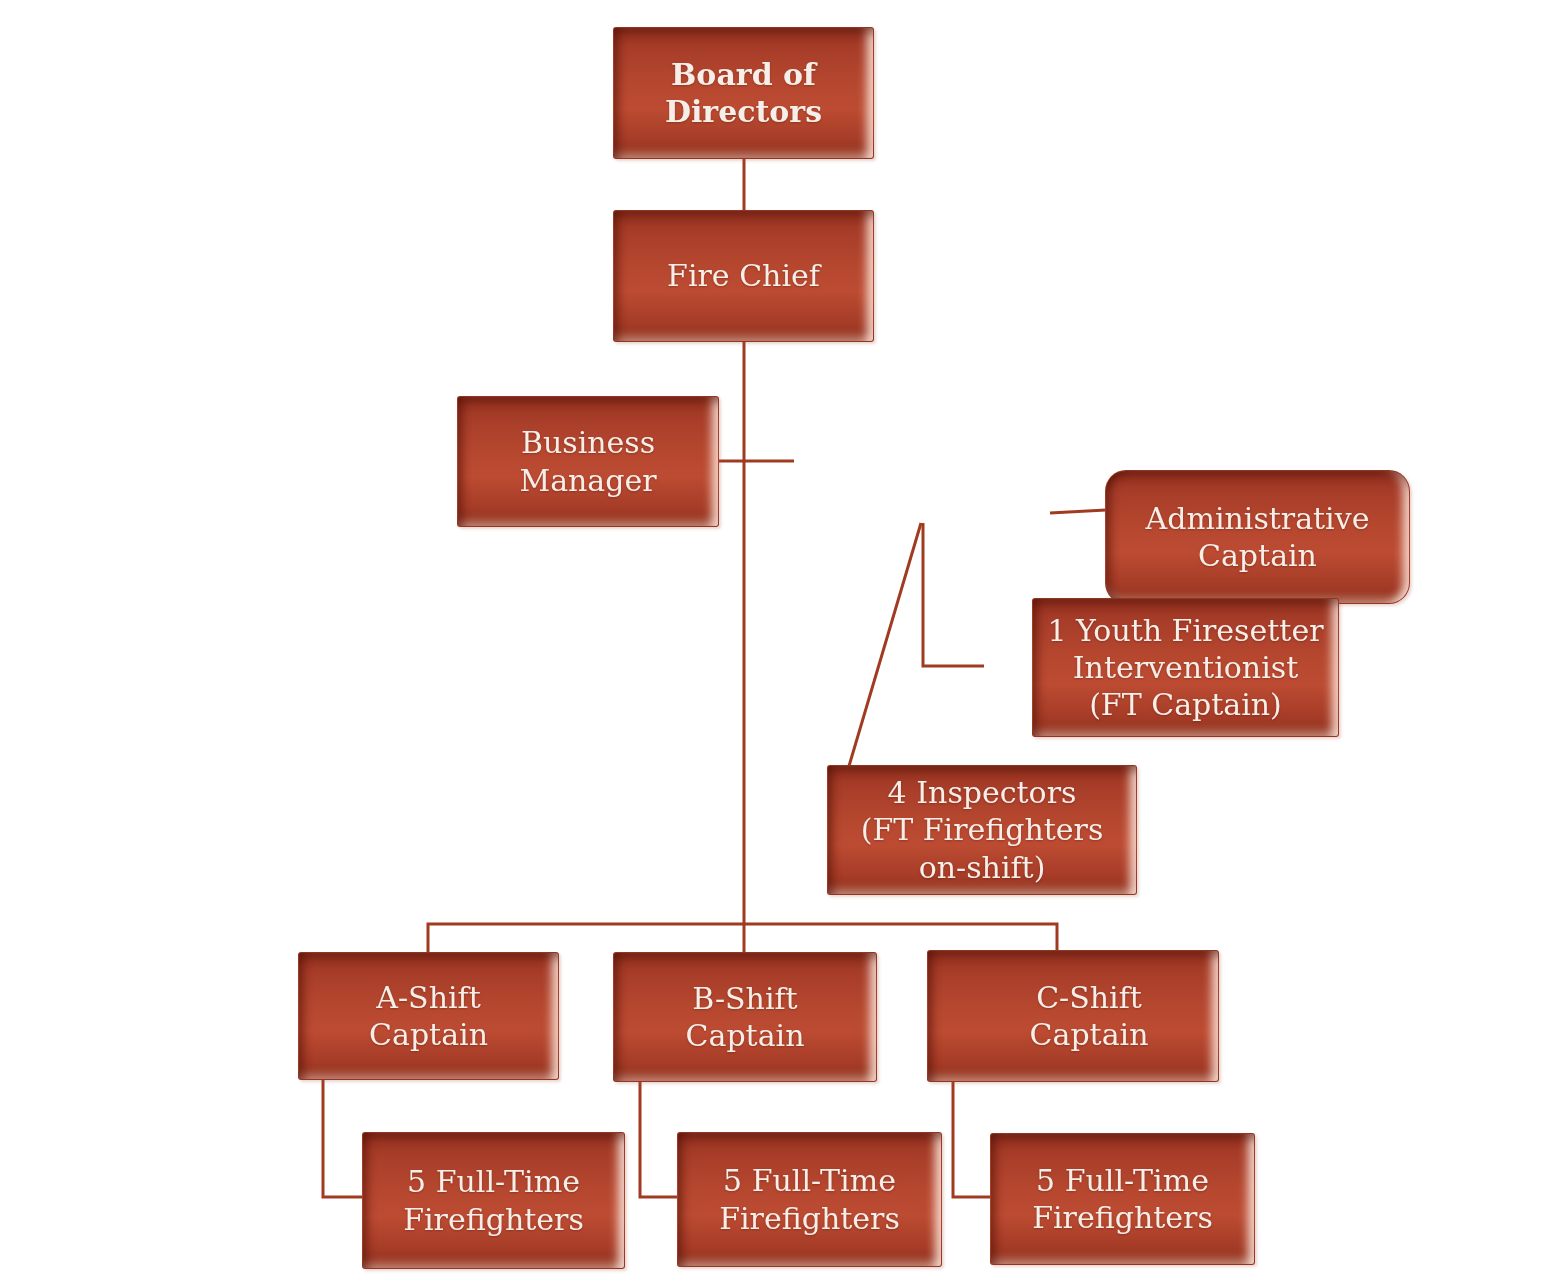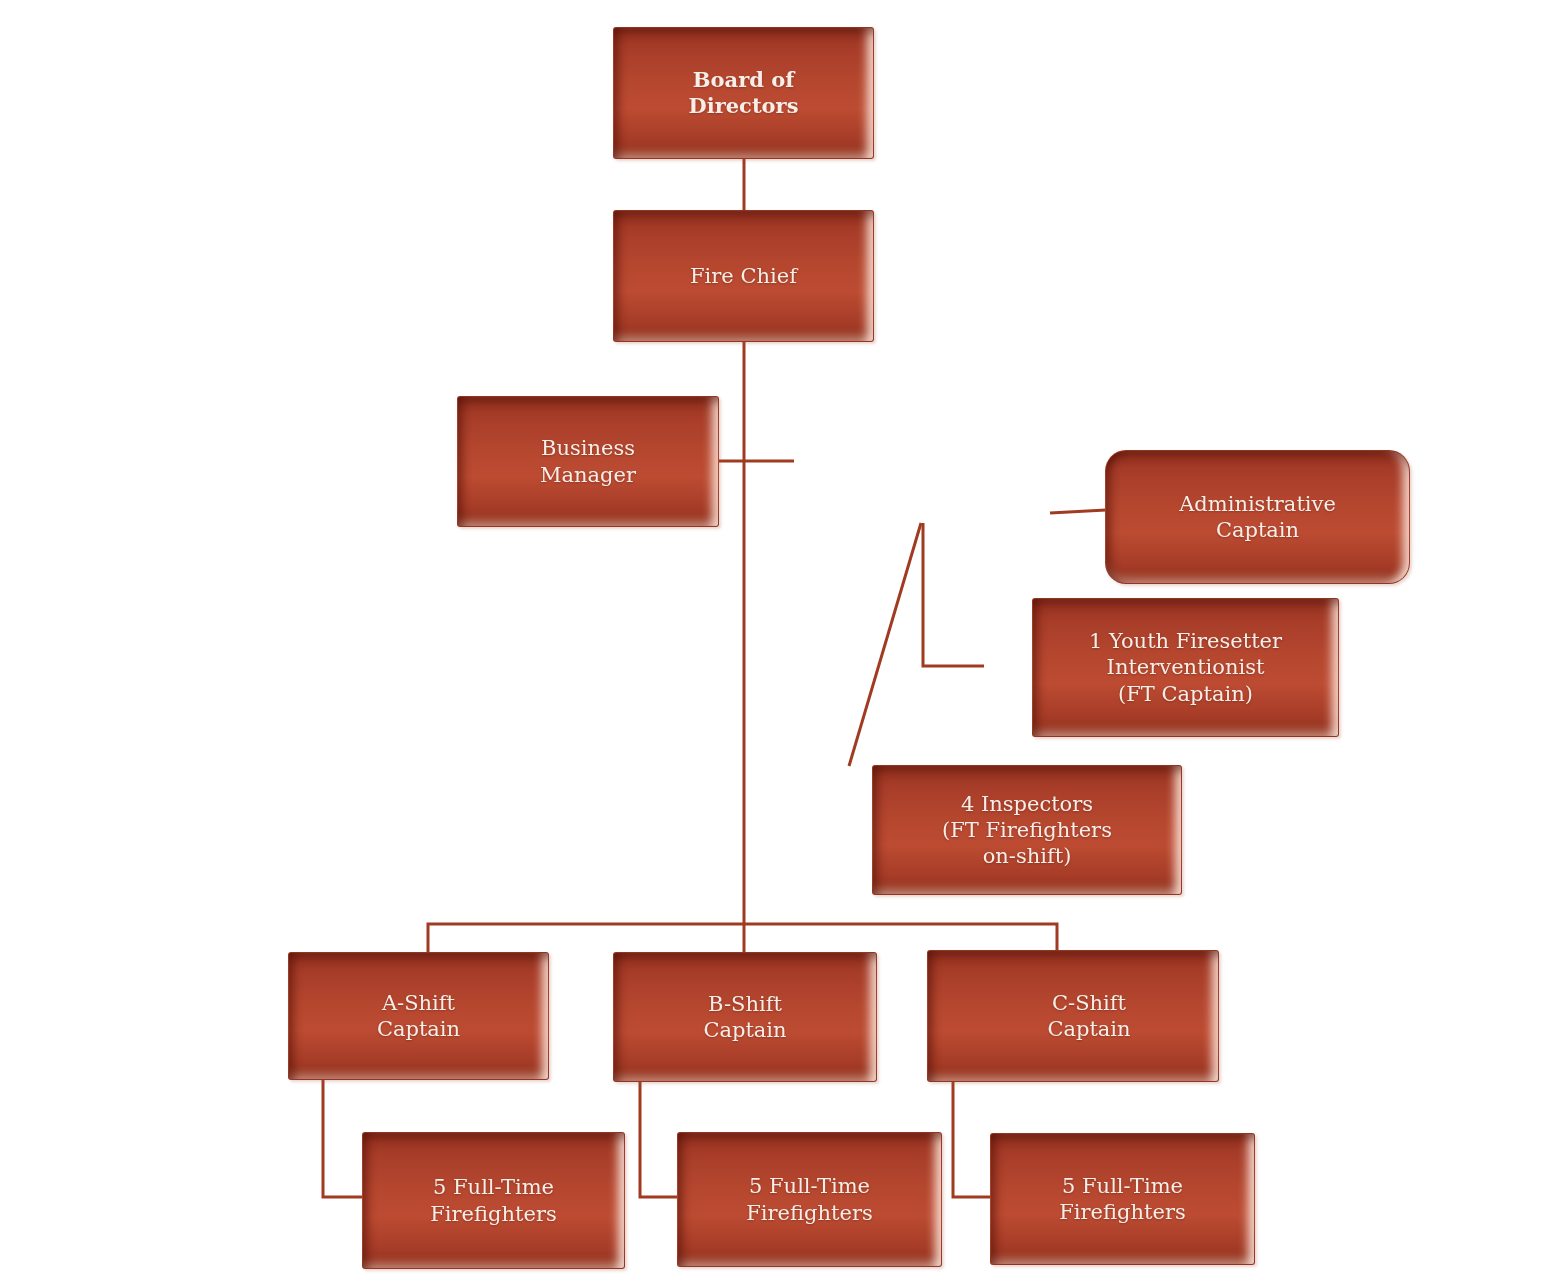--- a/index.html
+++ b/index.html
@@ -10,45 +10,45 @@
     position:relative;
     overflow:hidden;
   }
   .canvas{position:absolute;inset:0;}
   .wires{position:absolute;left:0;top:0;width:1558px;height:1286px;pointer-events:none;}
   .node{
     position:absolute;
     display:flex;align-items:center;justify-content:center;
     text-align:center;
     color:#f6efe9;
-    font-size:21px;
+    font-size:30px;
     line-height:1.24;
     background:linear-gradient(180deg,#93301e 0%,#a73d29 16%,#b6472f 42%,#bc4b32 62%,#a63c27 86%,#8c2e1a 100%);
     border:1px solid rgba(150,60,40,0.45);
     border-radius:3px;
     box-shadow:
       inset 12px 0 9px -7px rgba(80,15,5,0.55),
       inset 0 12px 9px -7px rgba(80,15,5,0.50),
       inset -12px 0 10px -6px rgba(255,236,226,0.85),
       inset 0 -12px 10px -7px rgba(255,230,218,0.45),
       2px 2px 3px rgba(170,90,70,0.25);
     text-shadow:0 1px 2px rgba(80,20,10,0.35);
   }
   .node-label{white-space:pre-line;display:block;padding:0 6px;}
   .node--bold{font-weight:bold;}
 
   
   .nd-board        {left:613px; top:27px;  width:259px; height:130px;}
   .nd-chief        {left:613px; top:210px; width:259px; height:130px;}
   .nd-bizmgr       {left:457px; top:396px; width:260px; height:129px;}
   .nd-marshal      {left:793px; top:393px; width:259px; height:132px;}
-  .nd-admincap     {left:1105px;top:450px; width:303px; height:132px;border-radius:21px;}
+  .nd-admincap     {left:1105px;top:470px; width:303px; height:132px;border-radius:21px;}
   .nd-youth        {left:1032px; top:598px; width:305px; height:137px;}
-  .nd-inspectors   {left:872px; top:765px; width:308px; height:128px;}
-  .nd-ashift       {left:288px; top:952px; width:259px; height:126px;}
+  .nd-inspectors   {left:827px; top:765px; width:308px; height:128px;}
+  .nd-ashift       {left:298px; top:952px; width:259px; height:126px;}
   .nd-bshift       {left:613px; top:952px; width:262px; height:128px;}
   .nd-cshift       {left:927px; top:950px; width:258px; height:130px;padding-left:32px;}
   .nd-ffa          {left:362px; top:1132px;width:261px; height:135px;}
   .nd-ffb          {left:677px; top:1132px;width:263px; height:133px;}
   .nd-ffc          {left:990px; top:1133px;width:263px; height:130px;}
 </style>
 </head>
 <body>
 
 <div class="canvas">

